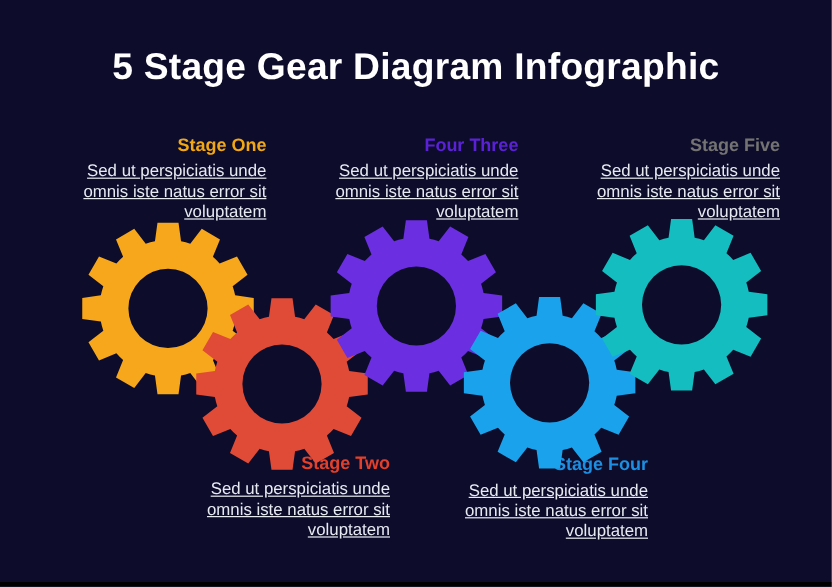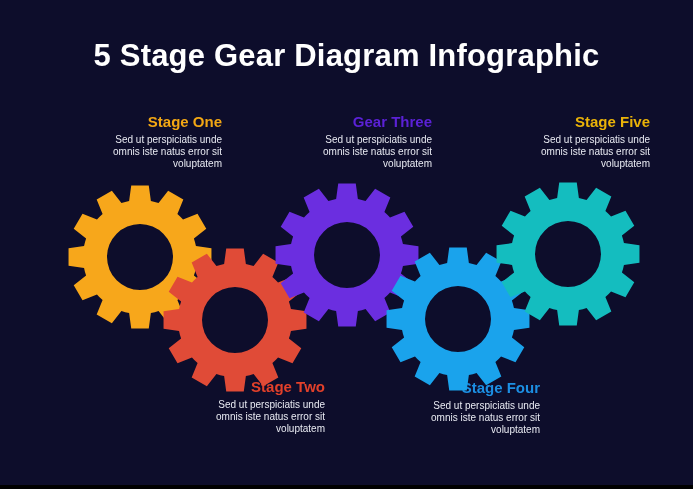--- a/index.html
+++ b/index.html
@@ -22,24 +22,25 @@
     position:absolute;
     width:170px;
     text-align:right;
   }
   .stage-label{
     font-size:15px;
     font-weight:700;
     margin:0 0 4px 0;
   }
   .stage-desc{
-    font-size:10px;
+    font-size:14px;
     line-height:1.22;
     white-space:pre-line;
     margin:0;
+    text-decoration:underline;
   }
   .gear{
     position:absolute;
     width:150px;height:150px;
   }
   .gear svg{display:block;width:150px;height:150px;}
   #gear-1{left:65px;top:182px;z-index:1;}
   #gear-2{left:160px;top:245px;z-index:2;}
   #gear-3{left:272px;top:180px;z-index:3;}
   #gear-4{left:383px;top:244px;z-index:4;}
@@ -62,28 +63,28 @@
   <h1 class="title" style="color: rgb(255, 255, 255);">5 Stage Gear Diagram Infographic</h1>
 
   <div class="stage-block" id="stage-block-1">
     <p class="stage-label" style="color: rgb(242, 167, 20);">Stage One</p>
     <p class="stage-desc" style="color: rgb(232, 234, 242);">Sed ut perspiciatis unde
 omnis iste natus error sit
 voluptatem</p>
   </div>
 
   <div class="stage-block" id="stage-block-3">
-    <p class="stage-label" style="color: rgb(91, 33, 214);">Gear Three</p>
+    <p class="stage-label" style="color: rgb(91, 33, 214);">Four Three</p>
     <p class="stage-desc" style="color: rgb(232, 234, 242);">Sed ut perspiciatis unde
 omnis iste natus error sit
 voluptatem</p>
   </div>
 
   <div class="stage-block" id="stage-block-5">
-    <p class="stage-label" style="color: #eab308;">Stage Five</p>
+    <p class="stage-label" style="color: #737373;">Stage Five</p>
     <p class="stage-desc" style="color: rgb(232, 234, 242);">Sed ut perspiciatis unde
 omnis iste natus error sit
 voluptatem</p>
   </div>
 
   <div class="stage-block" id="stage-block-2">
     <p class="stage-label" style="color: rgb(226, 64, 42);">Stage Two</p>
     <p class="stage-desc" style="color: rgb(232, 234, 242);">Sed ut perspiciatis unde
 omnis iste natus error sit
 voluptatem</p>

